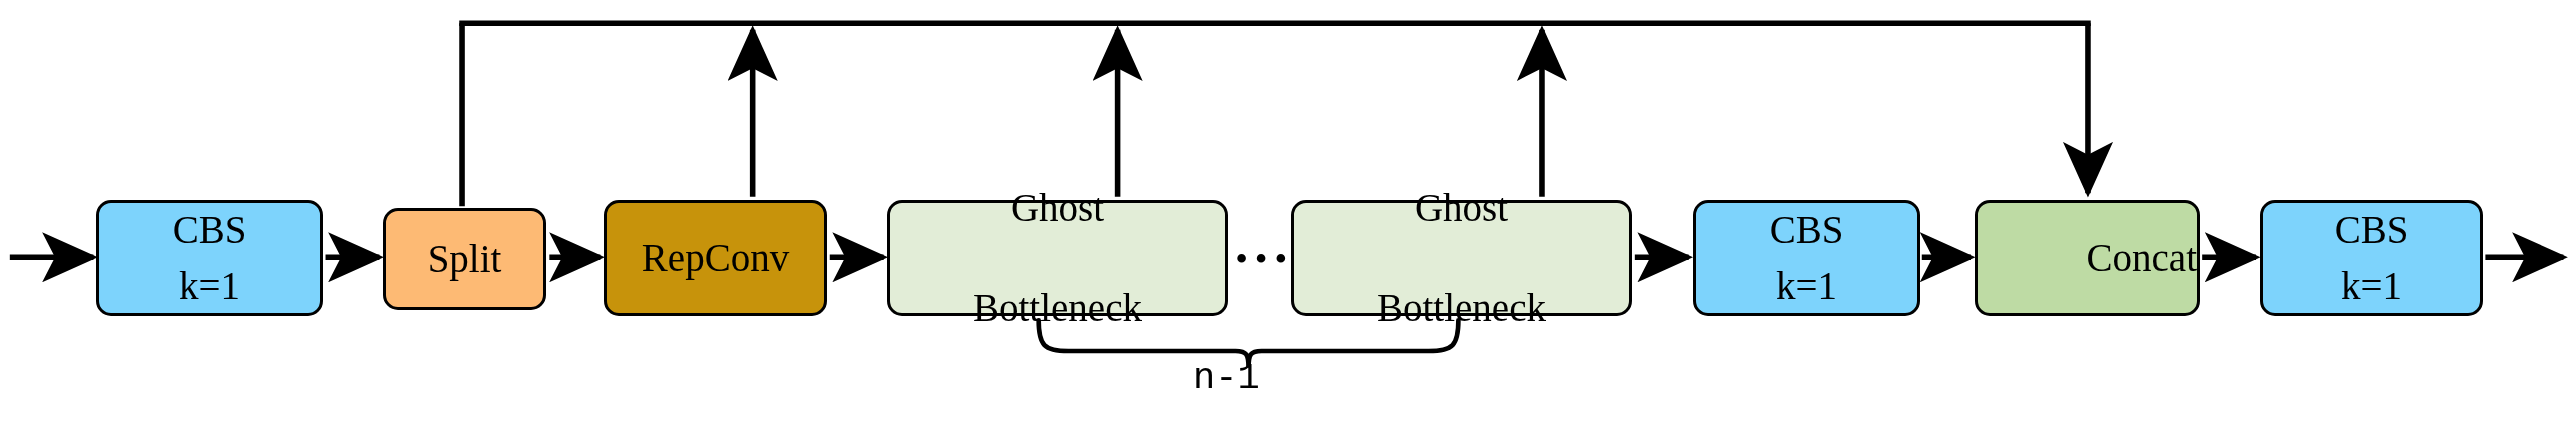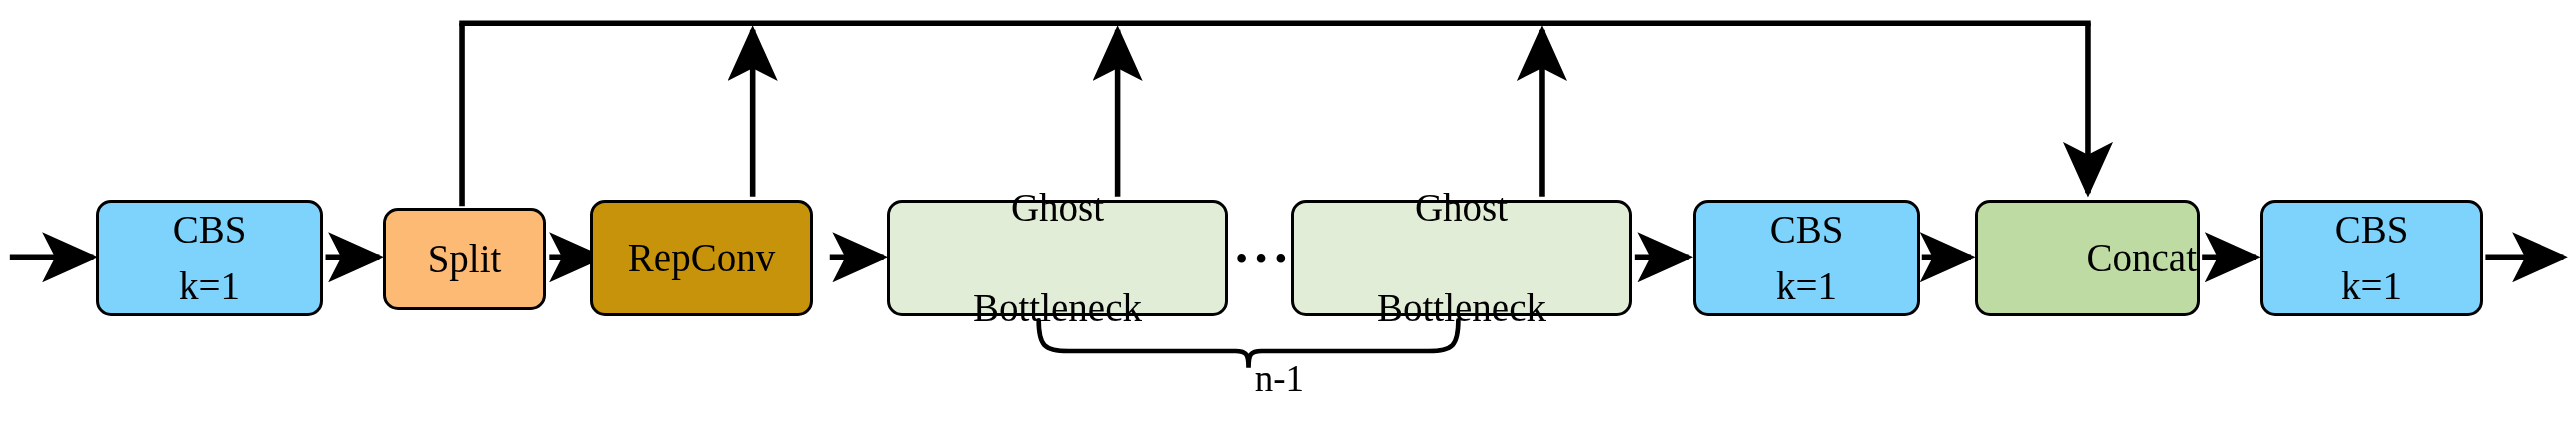--- a/index.html
+++ b/index.html
@@ -38,21 +38,22 @@
   .ellipsis{
     position:absolute;
     color:#000000;
     letter-spacing:8.4px;
     font-weight:700;
     user-select:none;
   }
   .brace-label{
     position:absolute;
     color:#000000;
-    text-align:right;
+    text-align:left;
+    font-family:Liberation Mono, monospace;
   }
 </style>
 </head>
 <body>
 
 <div id="stage">
 
   <svg id="wires" viewBox="0 0 2773 462" xmlns="http://www.w3.org/2000/svg">
     <defs>
       <marker id="ah" markerWidth="10" markerHeight="9" refX="9.2" refY="4.5" orient="auto" markerUnits="strokeWidth">
@@ -91,21 +92,21 @@
 
   <div class="node n-cbs" style="left:96px;top:200px;width:227px;height:116px;font-size:39px;">
     <span class="l1">CBS</span>
     <span class="l2">k=1</span>
   </div>
 
   <div class="node n-split" style="left:383px;top:208px;width:163px;height:102px;font-size:39px;">
     <span class="l1">Split</span>
   </div>
 
-  <div class="node n-rep" style="left:590px;top:200px;width:223px;height:116px;font-size:39px;">
+  <div class="node n-rep" style="left:604px;top:200px;width:223px;height:116px;font-size:39px;">
     <span class="l1">RepConv</span>
   </div>
 
   <div class="node n-ghost" style="left:887px;top:200px;width:341px;height:116px;font-size:39px;">
     <span class="l1">Ghost</span>
     <span class="l2">Bottleneck</span>
   </div>
 
   <div class="ellipsis" style="left:1236px;top:240px;font-size:32px;">•••</div>
 

